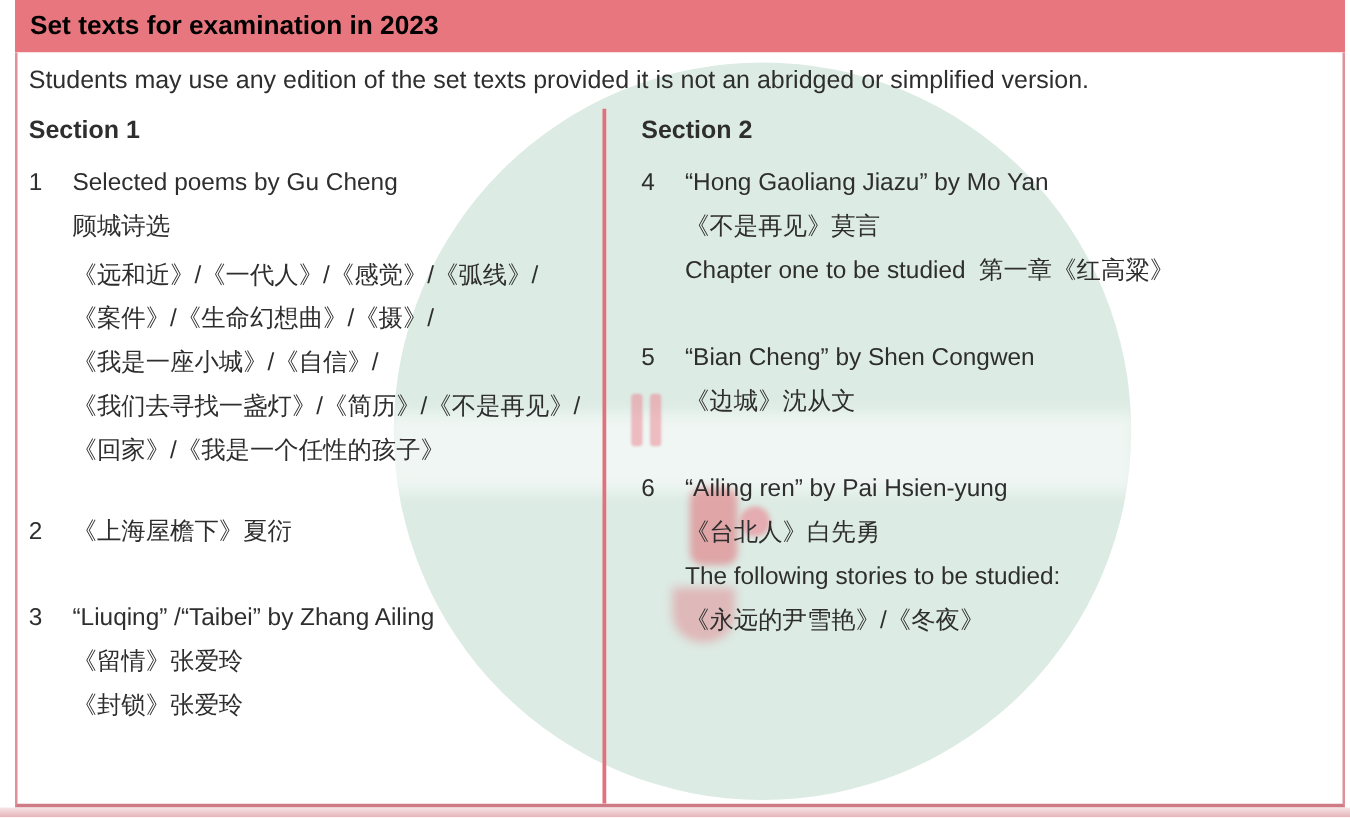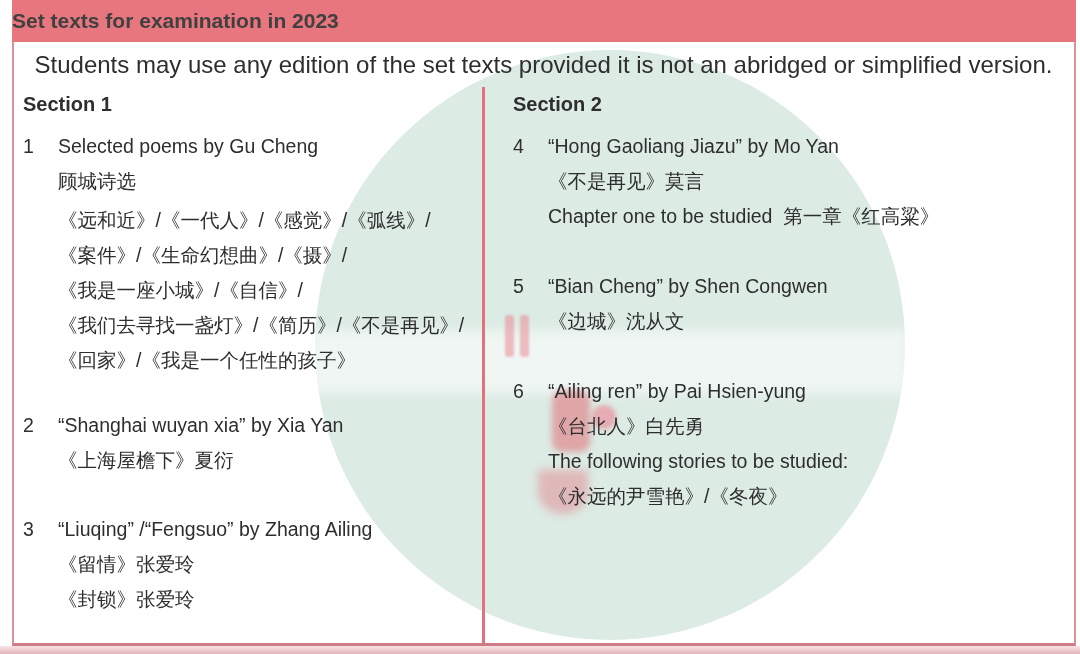--- a/index.html
+++ b/index.html
@@ -3,22 +3,22 @@
 <meta charset="utf-8">
 <style>
   html,body{margin:0;padding:0;}
   .page{
     position:relative;width:1080px;height:654px;background:#ffffff;
     font-family:"Liberation Sans","DejaVu Sans",sans-serif;color:#2e2e2e;
     overflow:hidden;
   }
   .doc{position:absolute;left:12px;top:0;width:1064px;height:646px;}
   .doc-header{
-    height:42px;background:#e7767f;color:#404040;font-weight:bold;font-size:21px;
-    display:flex;align-items:center;padding-left:0;box-sizing:border-box;
+    height:42px;background:#e7767f;color:#000000;font-weight:bold;font-size:21px;
+    display:flex;align-items:center;padding-left:12px;box-sizing:border-box;
   }
   .doc-body{
     position:absolute;top:42px;left:0;right:0;bottom:0;background:#fff;
     border-left:2px solid #dd9099;border-right:2px solid #dd9099;border-bottom:3px solid #cf7b85;
     overflow:hidden;box-sizing:border-box;
   }
   
   .watermark{position:absolute;inset:0;z-index:0;pointer-events:none;}
   .wm-circle{position:absolute;left:301px;top:8px;width:590px;height:590px;border-radius:50%;background:#dcebe4;}
   .wm-band{position:absolute;left:295px;top:288px;width:600px;height:64px;background:rgba(255,255,255,0.55);filter:blur(6px);}
@@ -26,21 +26,21 @@
   .wm-bar1{left:491px;top:273px;}
   .wm-bar2{left:506px;top:273px;}
   .wm-blob{position:absolute;left:538px;top:348px;width:38px;height:62px;border-radius:10px;background:rgba(226,95,106,0.5);filter:blur(3px);}
   .wm-dot{position:absolute;left:578px;top:363px;width:24px;height:24px;border-radius:50% 50% 45% 45%;background:rgba(236,120,134,0.55);filter:blur(2px);}
   .wm-curve{position:absolute;left:524px;top:428px;width:50px;height:44px;border-radius:0 0 50% 50%;background:rgba(228,108,119,0.4);filter:blur(4px);}
   .wm-text{
     position:absolute;left:338px;top:396px;font-size:74px;font-weight:400;
     color:rgba(255,255,255,0.85);letter-spacing:2px;white-space:nowrap;
   }
   
-  .intro{position:relative;z-index:1;padding:9px 10px 0 9px;font-size:24px;line-height:27px;text-align:center;}
+  .intro{position:relative;z-index:1;padding:9px 10px 0 9px;font-size:20px;line-height:27px;}
   .cols{position:absolute;z-index:1;top:45px;left:0;right:0;bottom:0;display:flex;}
   .col{box-sizing:border-box;}
   .col-left{width:468px;padding-left:9px;}
   .divider{width:3px;background:#e0717d;flex:none;}
   .col-right{flex:1;padding-left:28px;}
   .sec-heading{font-weight:bold;font-size:20px;line-height:26px;margin:4px 0 12px 0;}
   .block{font-size:19.5px;line-height:35px;}
   .block.item{display:flex;margin-top:8px;}
   .num{width:35px;flex:none;}
   .lines{flex:1;min-width:0;}
@@ -84,28 +84,27 @@
             <div class="block indent">
               <div class="line">《远和近》/《一代人》/《感觉》/《弧线》/</div>
               <div class="line">《案件》/《生命幻想曲》/《摄》/</div>
               <div class="line">《我是一座小城》/《自信》/</div>
               <div class="line">《我们去寻找一盏灯》/《简历》/《不是再见》/</div>
               <div class="line">《回家》/《我是一个任性的孩子》</div>
             </div>
             <div class="block item" style="margin-top: 30px;">
               <div class="num">2</div>
               <div class="lines">
-                <div class="line">“Shanghai wuyan xia” by Xia Yan</div>
                 <div class="line">《上海屋檐下》夏衍</div>
               </div>
             </div>
             <div class="block item" style="margin-top: 34px;">
               <div class="num">3</div>
               <div class="lines">
-                <div class="line">“Liuqing” /“Fengsuo” by Zhang Ailing</div>
+                <div class="line">“Liuqing” /“Taibei” by Zhang Ailing</div>
                 <div class="line">《留情》张爱玲</div>
                 <div class="line">《封锁》张爱玲</div>
               </div>
             </div>
           </div>
         <div class="divider"></div>
         <div class="col col-right" id="col-1">
             <div class="sec-heading">Section 2</div>
             <div class="block item">
               <div class="num">4</div>

